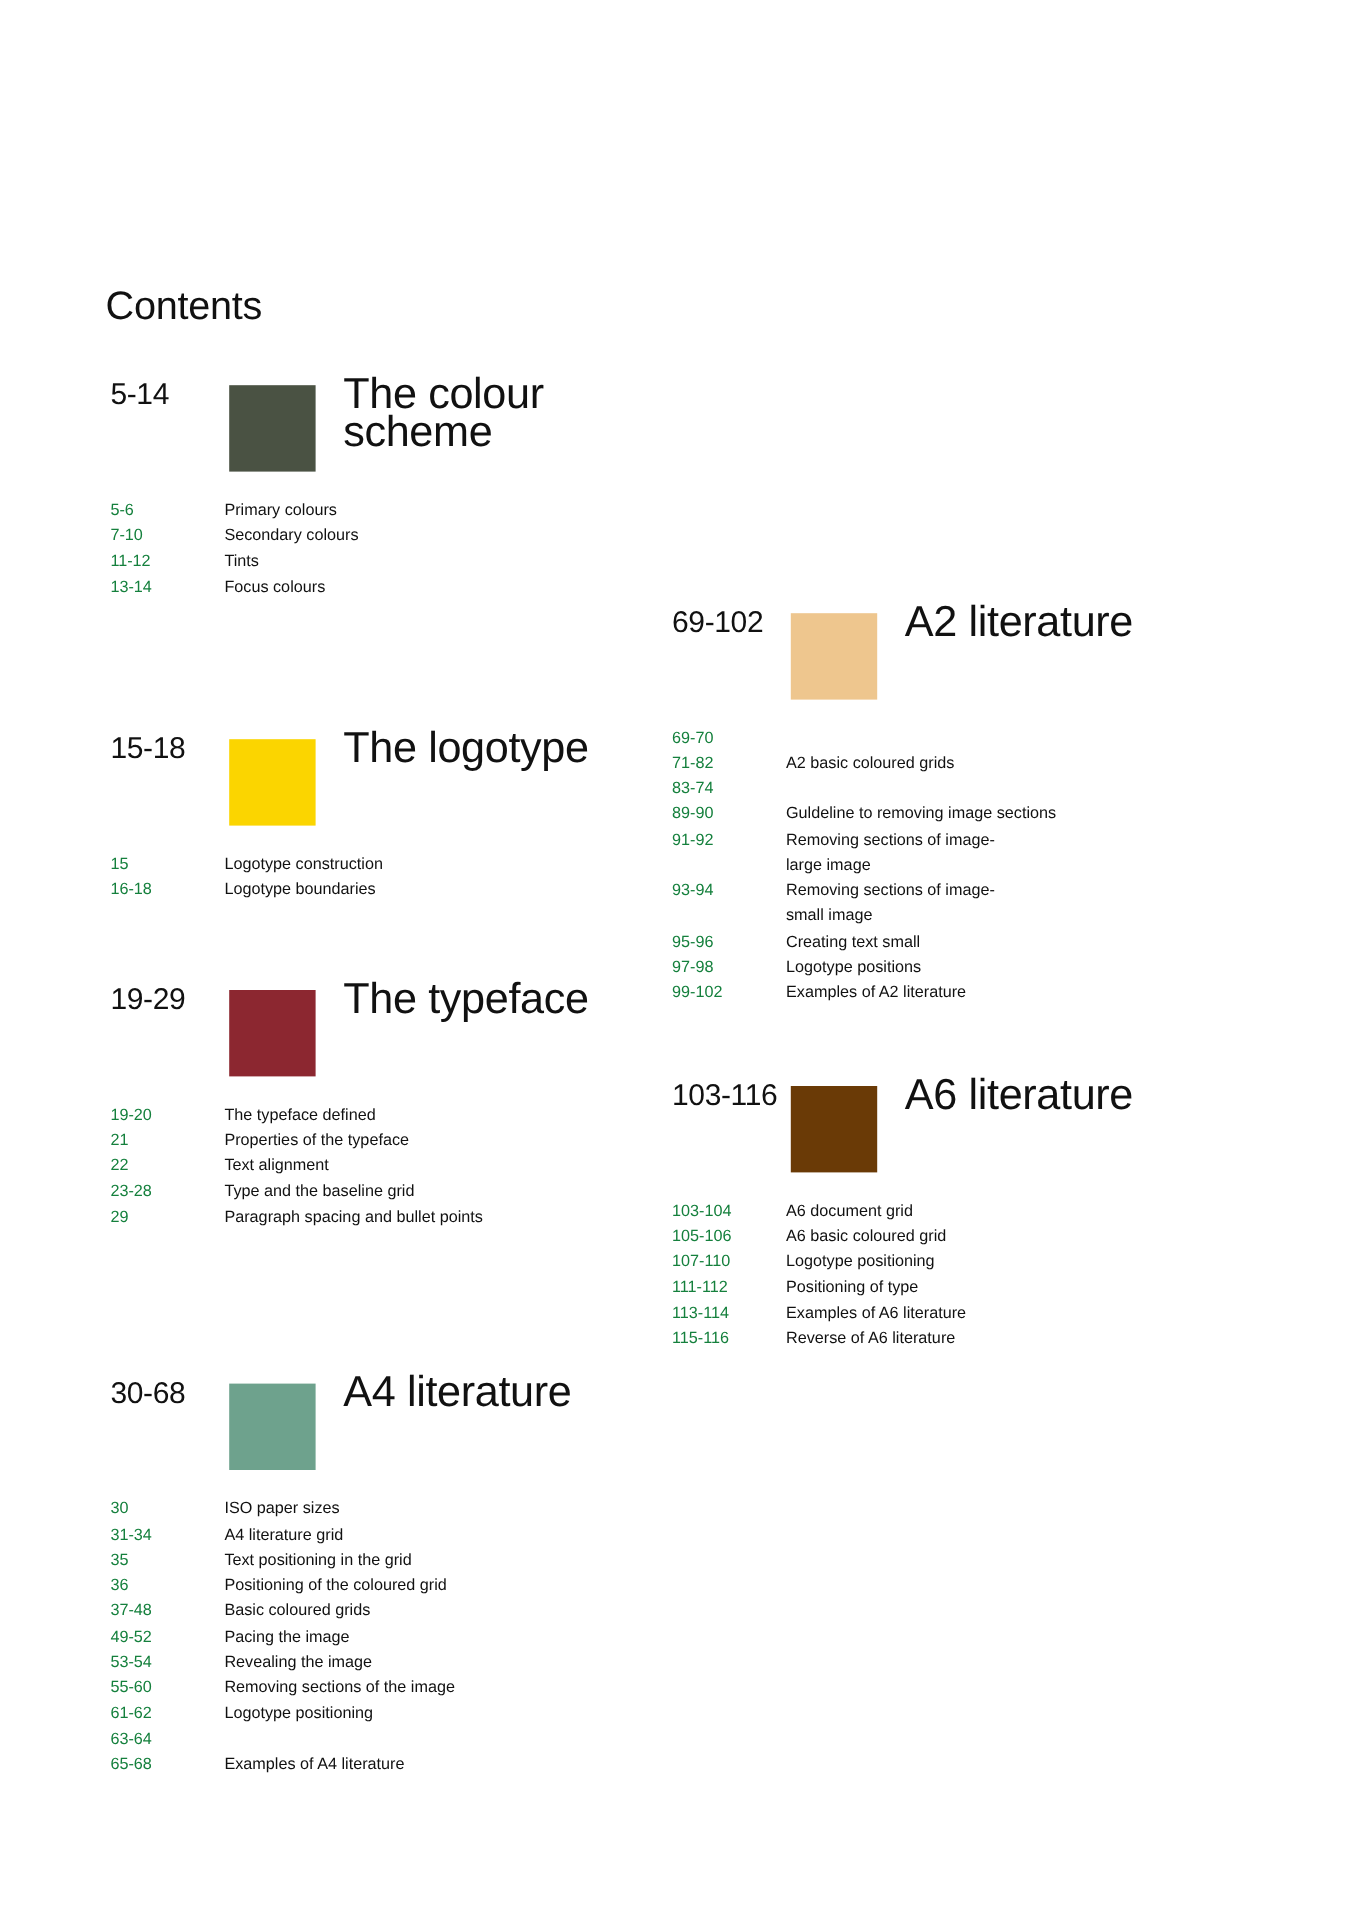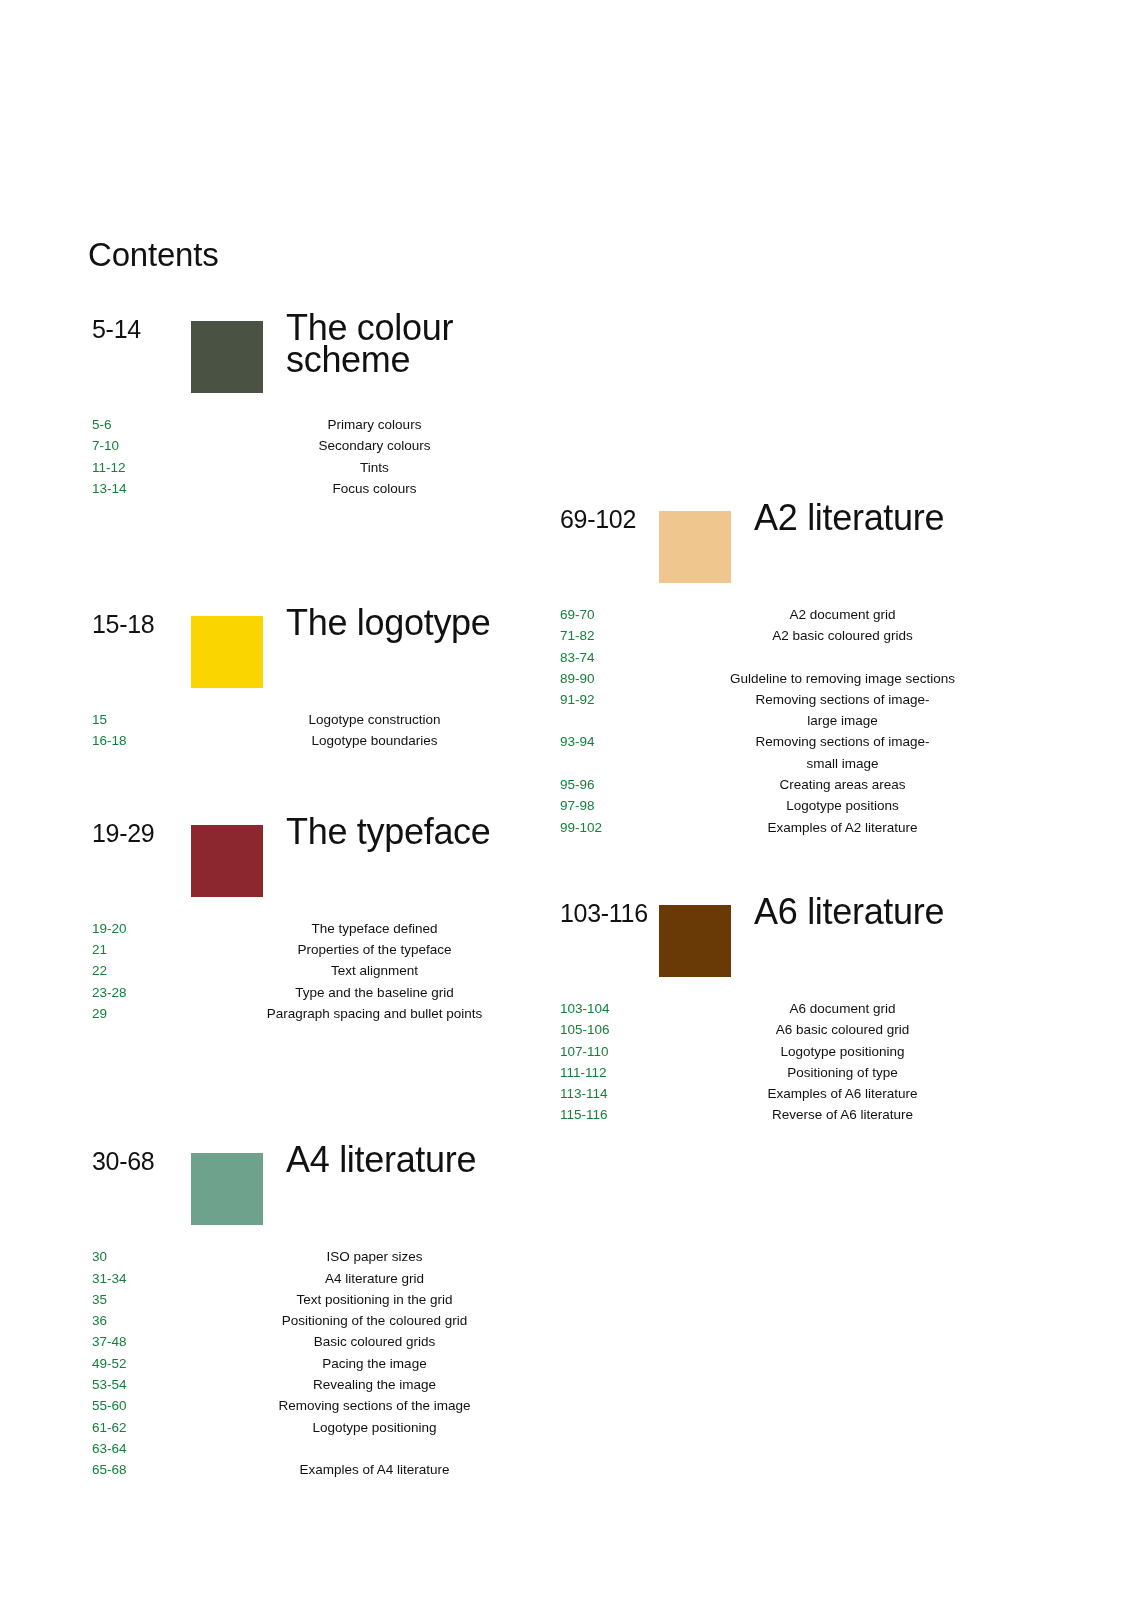--- a/index.html
+++ b/index.html
@@ -106,21 +106,20 @@
     line-height: 21.3px;
     color: #15803d;
   }
   .entry-label {
     display: block;
     margin-left: 95px;
     font-size: 13.5px;
     line-height: 21.3px;
     color: #111111;
     white-space: pre-line;
-    text-align: center;
   }
 
   
   .gap-sm  { height: 96px; }
   .gap-md  { height: 52px; }
   .gap-lg  { height: 108px; }
   .gap-xl  { height: 46px; }
 </style>
 </head>
 <body>
@@ -260,21 +259,20 @@
   <div class="column column-right">
       <div class="section">
         <div class="section-head">
           <div class="section-range">69-102</div>
           <div class="section-swatch" style="background: rgb(238, 198, 142);"></div>
           <div class="section-title">A2 literature</div>
         </div>
         <div class="entries">
           <div class="entry">
             <span class="entry-range">69-70</span>
-            <span class="entry-label">A2 document grid</span>
           </div>
           <div class="entry">
             <span class="entry-range">71-82</span>
             <span class="entry-label">A2 basic coloured grids</span>
           </div>
           <div class="entry">
             <span class="entry-range">83-74</span>
           </div>
           <div class="entry">
             <span class="entry-range">89-90</span>
@@ -285,21 +283,21 @@
             <span class="entry-label">Removing sections of image-
 large image</span>
           </div>
           <div class="entry">
             <span class="entry-range">93-94</span>
             <span class="entry-label">Removing sections of image-
 small image</span>
           </div>
           <div class="entry">
             <span class="entry-range">95-96</span>
-            <span class="entry-label">Creating areas areas</span>
+            <span class="entry-label">Creating text small</span>
           </div>
           <div class="entry">
             <span class="entry-range">97-98</span>
             <span class="entry-label">Logotype positions</span>
           </div>
           <div class="entry">
             <span class="entry-range">99-102</span>
             <span class="entry-label">Examples of A2 literature</span>
           </div>
         </div>

